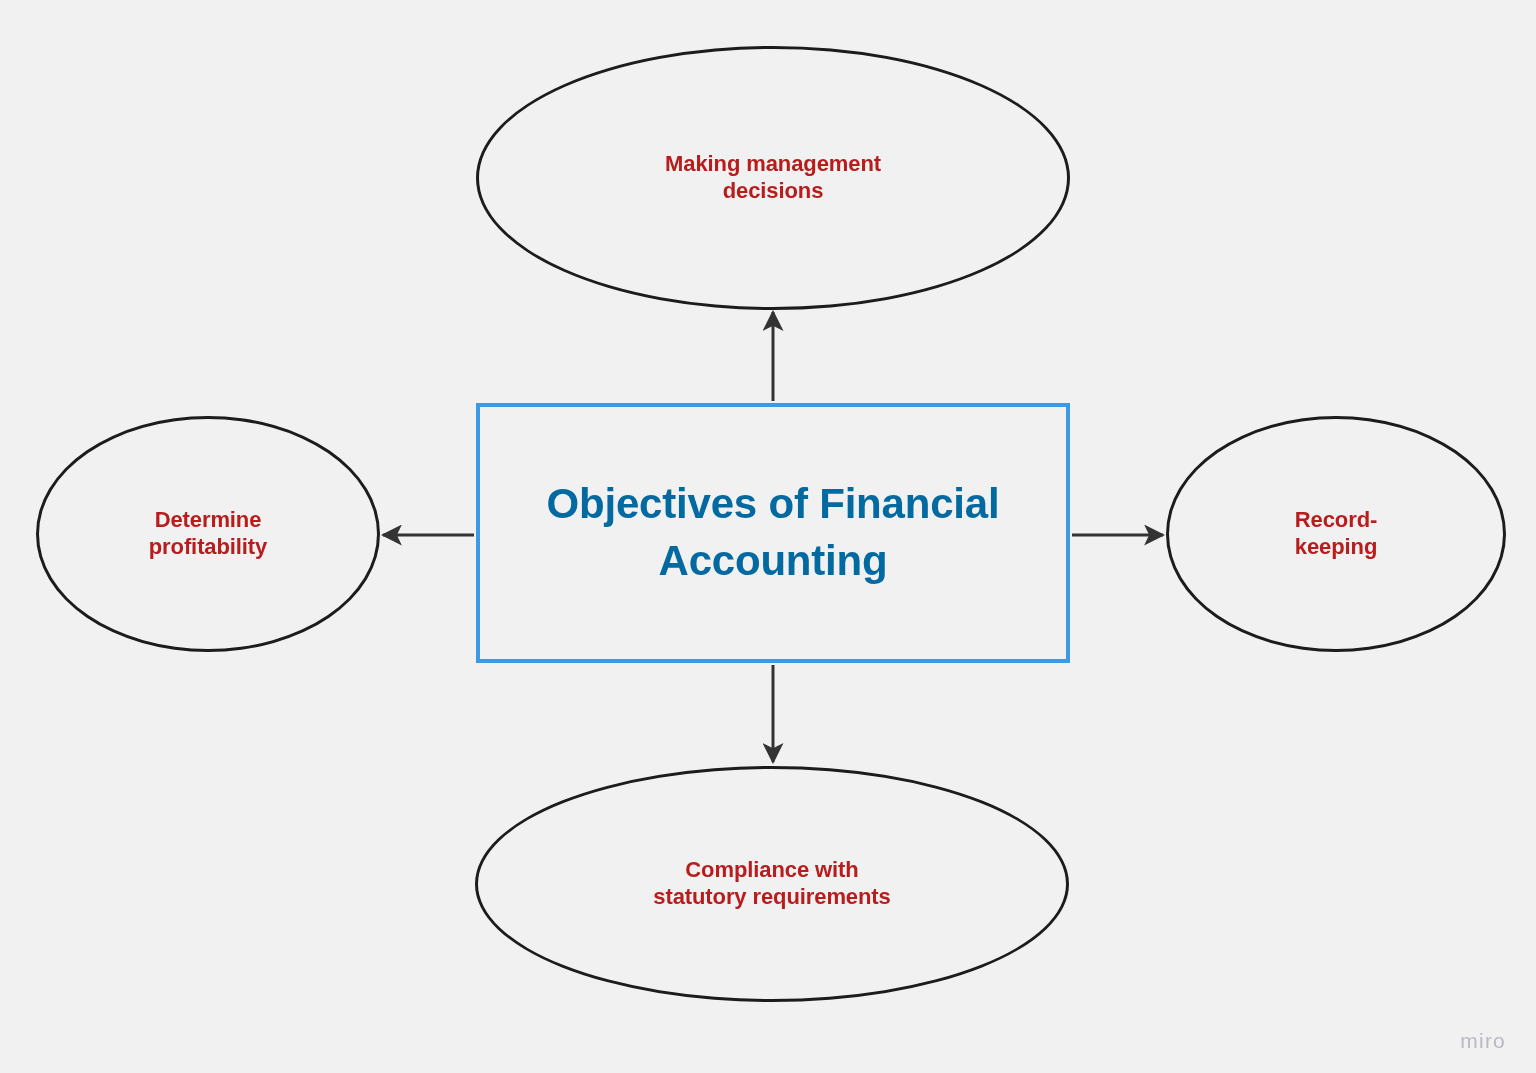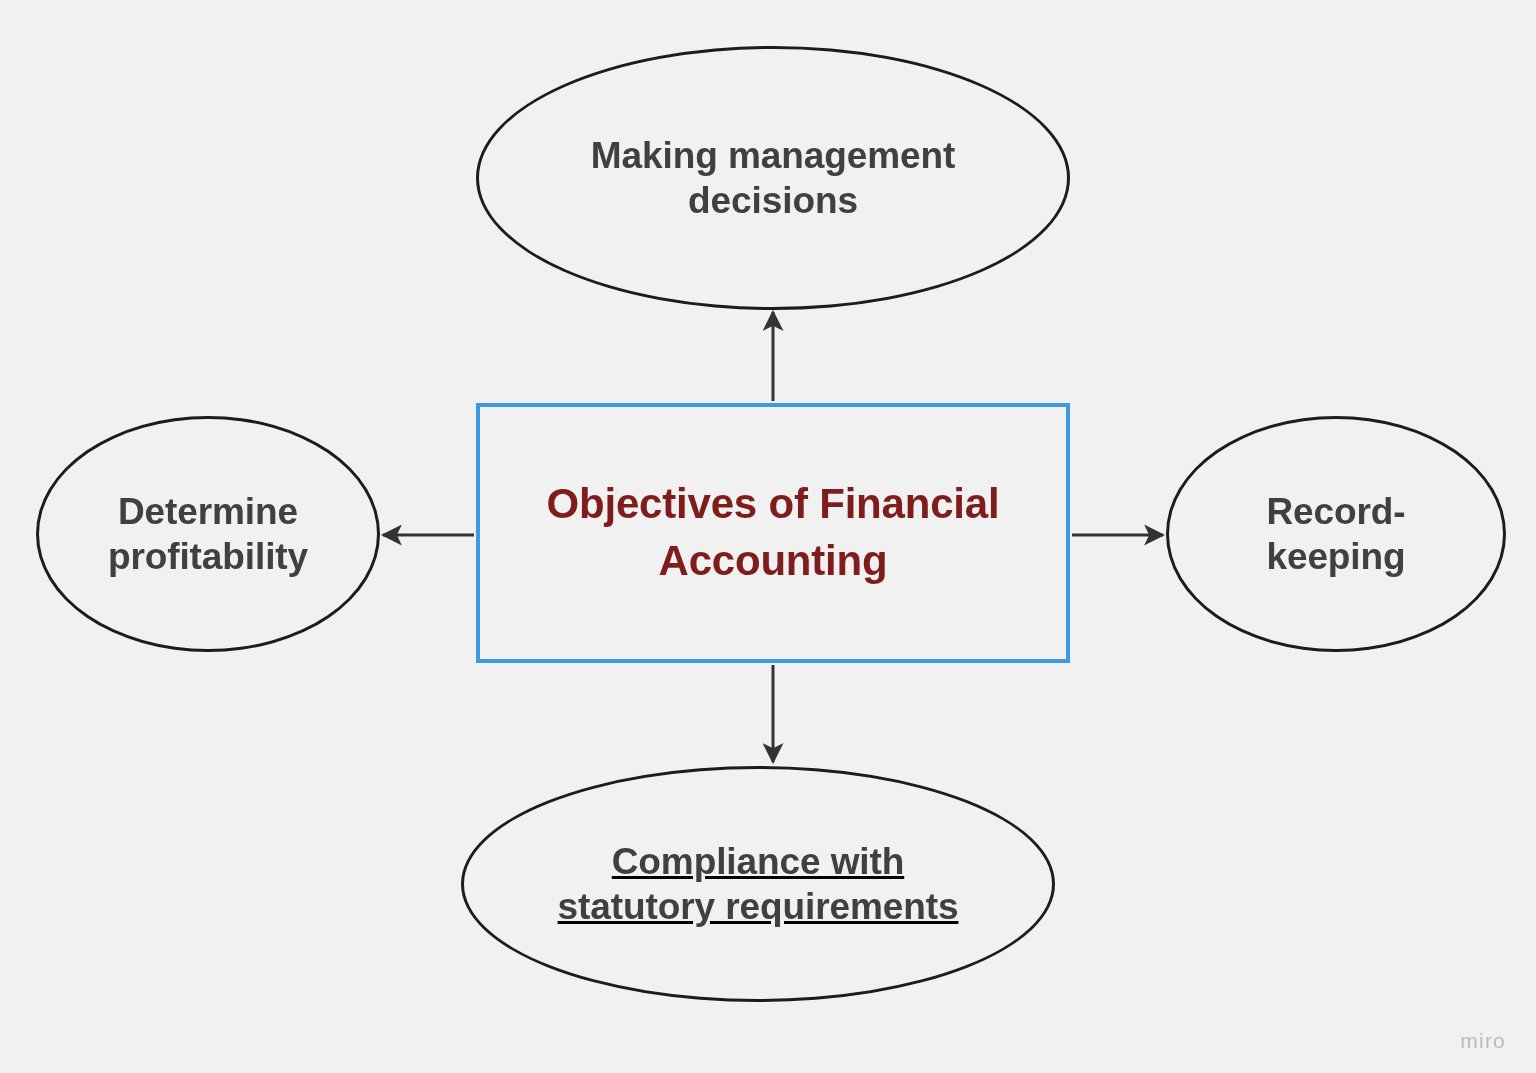--- a/index.html
+++ b/index.html
@@ -44,46 +44,46 @@
     white-space: pre-line;
   }
 
   
   .ellipse {
     border: 3.5px solid #1c1c1c;
     border-radius: 50%;
     background: #f1f1f1;
   }
   .ellipse .label {
-    color: #404040;
+    color: #b91c1c;
     font-weight: bold;
-    font-size: 37px;
+    font-size: 22px;
     letter-spacing: -0.1px;
     padding: 0 26px;
   }
 
   #node-top    { left: 476px;  top: 46px;  width: 594px; height: 264px; }
   #node-left   { left: 36px;   top: 416px; width: 344px; height: 236px; }
   #node-right  { left: 1166px; top: 416px; width: 340px; height: 236px; }
-  #node-bottom { left: 461px;  top: 766px; width: 594px; height: 236px; text-decoration: underline; }
+  #node-bottom { left: 475px;  top: 766px; width: 594px; height: 236px; }
 
   #node-left .label,
   #node-right .label { padding: 0 30px; }
 
   
   #node-center {
     left: 476px;
     top: 403px;
     width: 594px;
     height: 260px;
     border: 4px solid #3d9ae2;
     background: #f1f1f1;
   }
   #node-center .label {
-    color: #7f1d1d;
+    color: #0369a1;
     font-weight: bold;
     font-size: 42px;
     line-height: 1.35;
     letter-spacing: -0.2px;
     padding: 0 36px;
   }
 
   
   #watermark {
     position: absolute;

